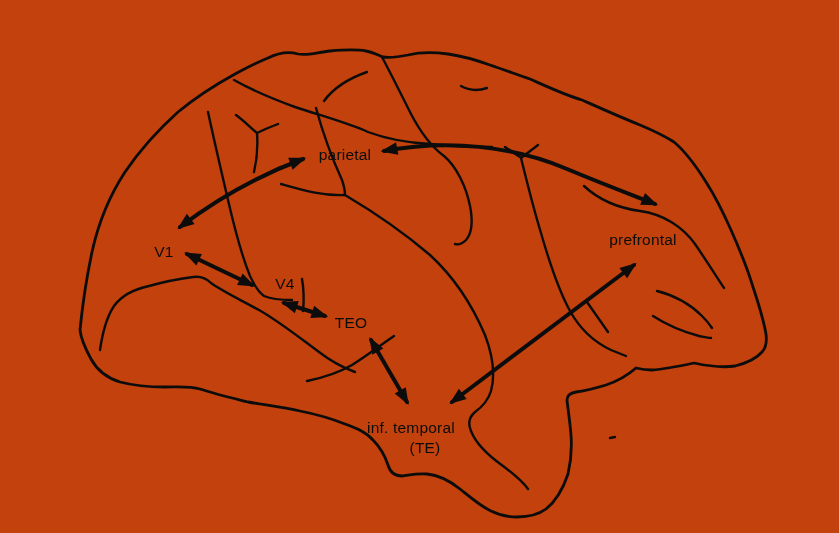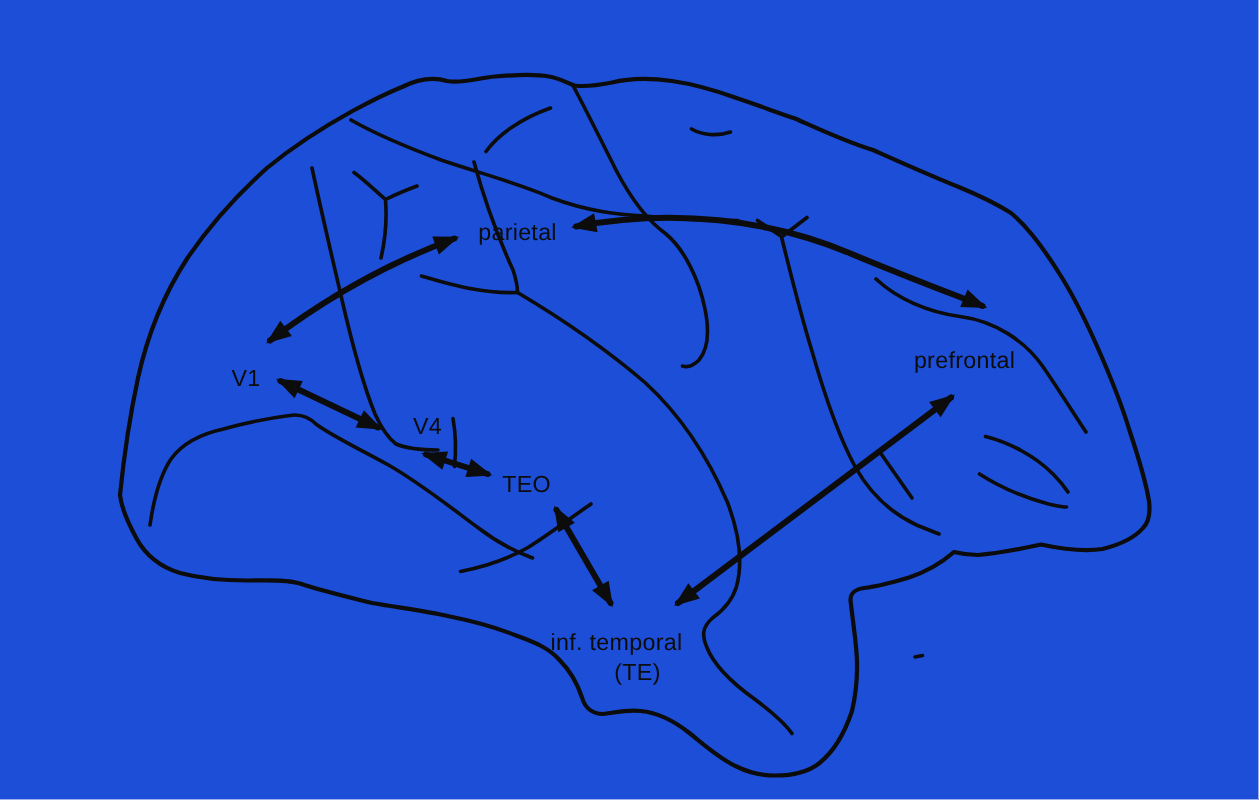--- a/index.html
+++ b/index.html
@@ -7,21 +7,21 @@
     padding: 0;
     background: #ffffff;
     width: 839px;
     height: 533px;
     overflow: hidden;
   }
   #canvas {
     position: relative;
     width: 839px;
     height: 533px;
-    background: #1d4ed8;
+    background: #c2410c;
   }
   svg { display: block; }
   .stroke {
     fill: none;
     stroke: #0c0c0c;
     stroke-linecap: round;
     stroke-linejoin: round;
   }
   .outline  { stroke-width: 2.8px; }
   .sulcus   { stroke-width: 2.4px; }

